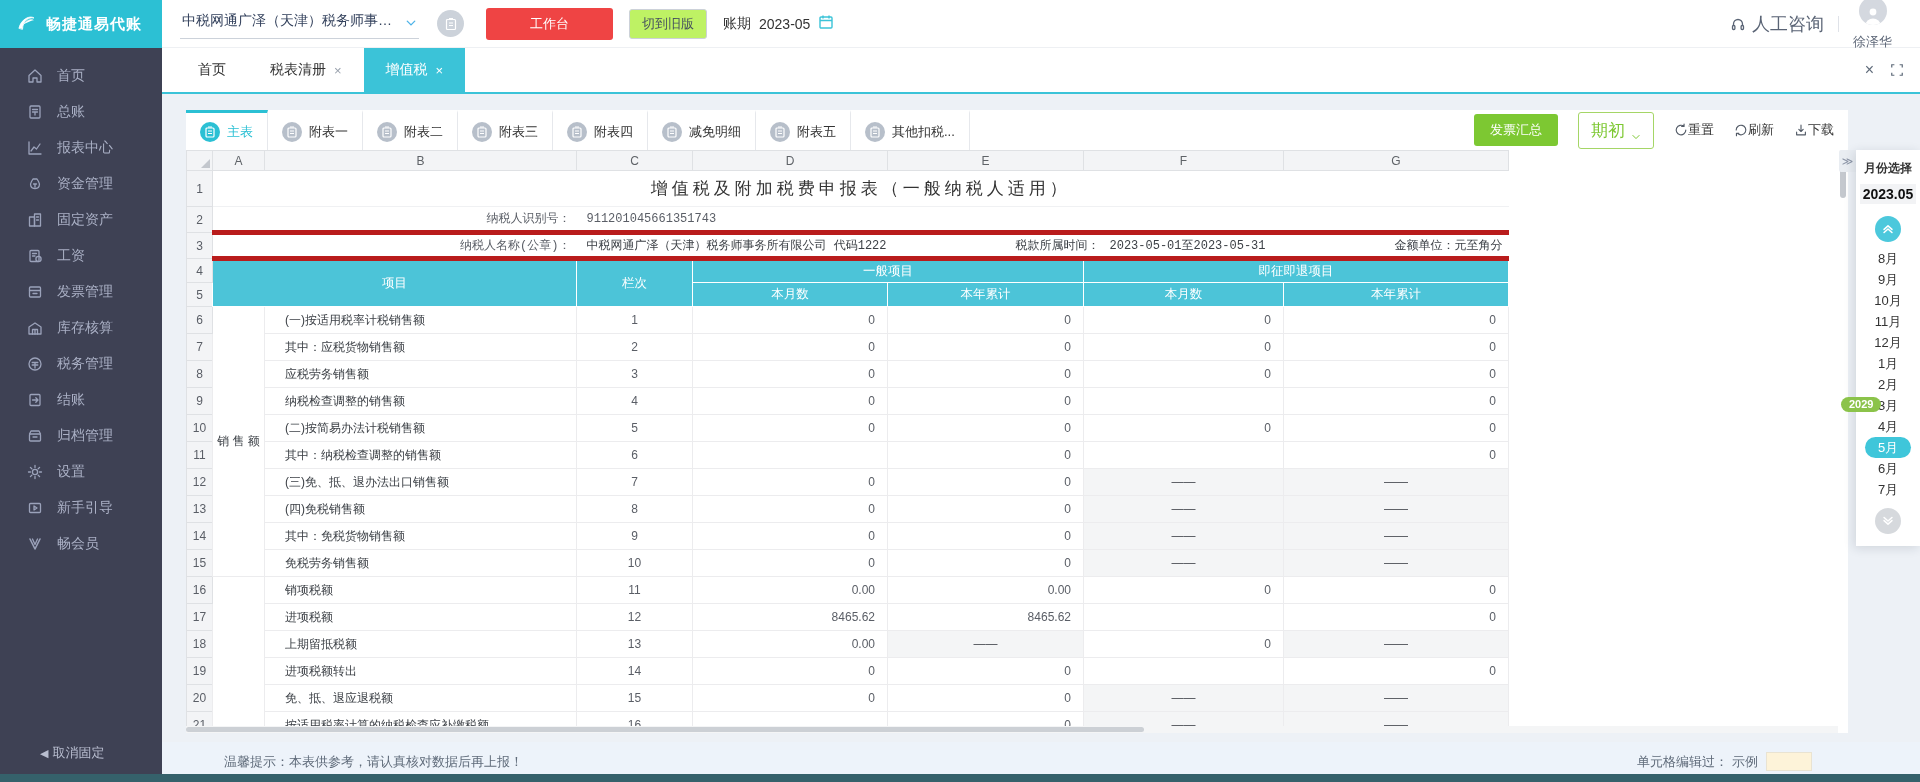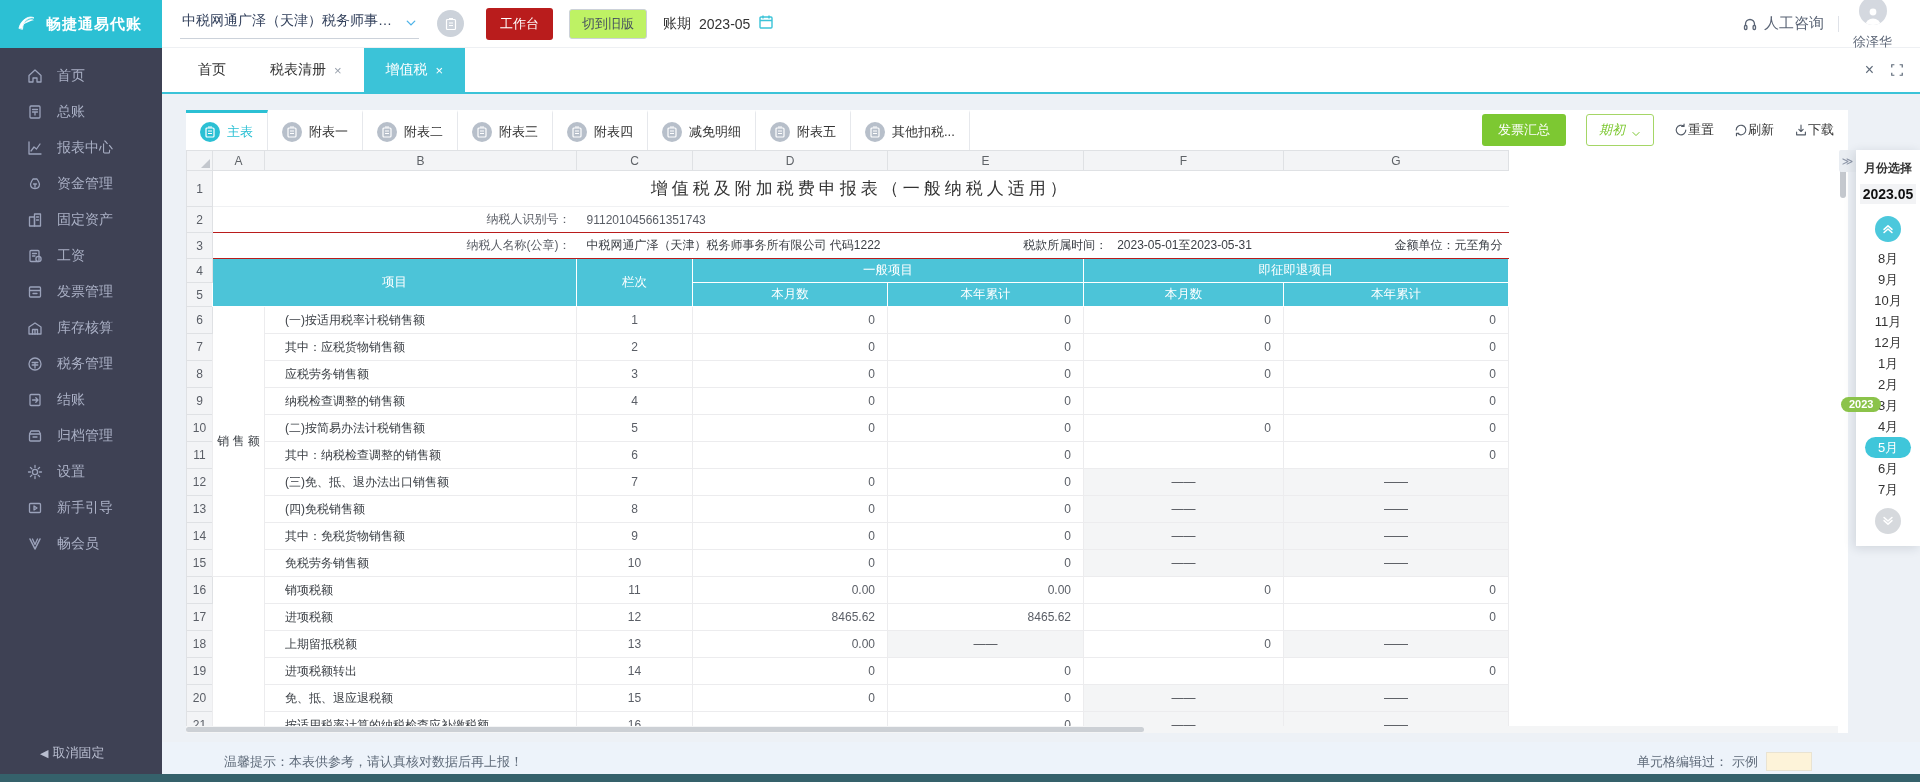--- a/index.html
+++ b/index.html
@@ -17,27 +17,27 @@
   .unpin { position:absolute; bottom:12px; left:0; right:0; padding-left:40px; color:#b9bed0; font-size:13px; display:flex; align-items:center; gap:4px; cursor:pointer; }
   .unpin .glyph { font-size:11px; }
 
   
   .topbar { position:absolute; left:162px; top:0; right:0; height:48px; background:#fff; display:flex; align-items:center; border-bottom:1px solid #eef0f3; padding:0 28px 0 18px; }
   .company { display:flex; align-items:center; gap:8px; max-width:250px; border-bottom:1px solid #ccd2da; padding:4px 2px 8px 2px; cursor:pointer; }
   .company-name { color:#33415c; font-size:14px; white-space:nowrap; overflow:hidden; text-overflow:ellipsis; max-width:215px; }
   .chev { width:12px; height:12px; }
   .chev svg { stroke:#4db3e8; fill:none; stroke-width:1.8; stroke-linecap:round; }
   .clip-circle { width:27px; height:27px; border-radius:50%; background:#ccd2da; margin-left:18px; display:flex; align-items:center; justify-content:center; cursor:pointer; }
-  .btn-workbench { margin-left:22px; background:#b91c1c; color:#fff; font-size:13px; border:none; border-radius:3px; padding:7px 14px; cursor:pointer; }
+  .btn-workbench { margin-left:22px; background:#ef4444; color:#fff; font-size:13px; border:none; border-radius:3px; padding:7px 44px; cursor:pointer; }
   .btn-oldver { margin-left:16px; background:#bef264; color:#46505f; font-size:13px; border:1px solid #ccd1d9; border-radius:3px; padding:5px 12px; cursor:pointer; }
   .period { margin-left:16px; display:flex; align-items:center; gap:8px; font-size:14px; color:#333; }
   .period-value { cursor:pointer; }
   .cal-icon svg { stroke:#3bc3d8; fill:none; stroke-width:1.4; }
   .topbar-right { margin-left:auto; display:flex; align-items:center; gap:14px; }
-  .support { display:flex; align-items:center; gap:6px; color:#5a6475; font-size:15px; cursor:pointer; }
+  .support { display:flex; align-items:center; gap:6px; color:#5a6475; font-size:18px; cursor:pointer; }
   .support svg { stroke:#5a6475; fill:none; stroke-width:1.3; }
   .tb-divider { width:1px; height:16px; background:#dfe2e8; }
   .userbox { display:flex; align-items:center; gap:8px; cursor:pointer;flex-direction:column; }
   .avatar { width:28px; height:28px; border-radius:50%; background:#d4d8df; display:flex; align-items:flex-end; justify-content:center; overflow:hidden; }
   .username { color:#5a6475; font-size:13px; }
 
   
   .tabrow { position:absolute; left:162px; top:48px; right:0; height:46px; background:#fff; border-bottom:2px solid #3bc3d8; display:flex; align-items:stretch; padding-left:14px; }
   .mtab { display:flex; align-items:center; gap:8px; padding:0 22px; font-size:14px; color:#333; cursor:pointer; }
   .mtab .x { color:#98a0ac; font-size:13px; }
@@ -53,36 +53,36 @@
 
   
   .toolbar { height:40px; display:flex; align-items:stretch; }
   .subtab { display:flex; align-items:center; gap:7px; padding:4px 14px; font-size:13px; color:#333; border-right:1px solid #e6e8ec; border-top:3px solid transparent; cursor:pointer; }
   .subtab.active { border-top-color:#2bc0d4; color:#2bc0d4; }
   .st-ic { width:20px; height:20px; border-radius:50%; background:#b7bfca; display:flex; align-items:center; justify-content:center; }
   .subtab.active .st-ic { background:#2bc0d4; }
   .st-ic svg { stroke:#fff; fill:none; stroke-width:1.2; }
   .toolbar-right { margin-left:auto; display:flex; align-items:center; gap:20px; padding-right:14px; }
   .btn-green { background:#7dc832; color:#fff; border:none; border-radius:3px; font-size:13px; padding:7px 16px; cursor:pointer; }
-  .btn-green-outline { background:#fff; color:#7dc832; border:1px solid #a5d666; border-radius:3px; font-size:13px; padding:6px 12px; display:flex; align-items:flex-end; gap:6px; cursor:pointer;font-style:italic; }
+  .btn-green-outline { background:#fff; color:#7dc832; border:1px solid #a5d666; border-radius:3px; font-size:17px; padding:6px 12px; display:flex; align-items:flex-end; gap:6px; cursor:pointer; }
   .btn-green-outline svg { stroke:#7dc832; fill:none; stroke-width:1.6; stroke-linecap:round; }
   .tool-link { display:flex; align-items:center; color:#333; font-size:13px; cursor:pointer; }
   .tool-link svg { stroke:#525a66; fill:none; stroke-width:1.3; stroke-linecap:round; stroke-linejoin:round; }
 
   
   .sheet { position:absolute; left:0; top:40px; right:0; bottom:0; overflow:hidden; background:#fff; }
   table.grid { border-collapse:collapse; table-layout:fixed; width:1322px; }
   .grid td, .grid th { font-weight:normal; font-size:12px; color:#5a5e66; overflow:hidden; white-space:nowrap; }
   .rowno, .colhead th { background:#f3f4f6; border:1px solid #dfe1e4; color:#5f6368; text-align:center; }
   .colhead th { height:20px; }
   .rowno { width:26px; }
   .corner { position:relative; }
   .tri { position:absolute; right:2px; bottom:2px; width:0; height:0; border-left:9px solid transparent; border-bottom:9px solid #c3c7cd; }
   tr.r1 td.titlecell { height:36px; text-align:center; font-size:17px; color:#333; letter-spacing:4px; border-bottom:1px solid #f0f1f3; }
-  td.plain { height:26px; border-bottom:1px solid #b91c1c; }
+  td.plain { height:26px; border-bottom:5px solid #b91c1c;font-family:Liberation Mono, monospace; }
   .lbl-r { text-align:right; padding-right:6px; color:#3c4046; }
   .val-l { text-align:left; padding-left:10px; color:#3c4046; }
   .r3flex { display:flex; justify-content:space-between; align-items:center; padding:0 6px 0 10px; color:#3c4046; }
   .r3flex .pv { margin-left:10px; }
   tr.thead1 td.th, tr.thead2 td.th { background:#4cc4d8; color:#fff; text-align:center; border:1px solid rgba(255,255,255,.55); height:24px; font-size:12.5px; }
   td.agroup { background:#fff; border:1px solid #ececee; text-align:center; color:#3c4046; font-size:12px; }
   td.b { border:1px solid #ececee; padding-left:20px; height:27px; color:#3c4046; }
   td.c { border:1px solid #ececee; text-align:center; }
   td.v { border:1px solid #ececee; text-align:right; padding-right:12px; }
   td.v.dash { background:#f4f5f6; text-align:center; padding-right:0; color:#4a4e55; }
@@ -672,21 +672,21 @@
         <div class="mp-month">4月</div>
         <div class="mp-month selected">5月</div>
         <div class="mp-month">6月</div>
         <div class="mp-month">7月</div>
       </div>
       <div class="mp-arrow down">
         <svg width="14" height="14" viewBox="0 0 16 16">
             <path d="M3.5 4 L8 8 L12.5 4 M3.5 7.5 L8 11.5 L12.5 7.5"></path>
           </svg>
       </div>
-      <div class="year-badge">2023</div>
+      <div class="year-badge">2029</div>
     </div>
   </div>
 
   <div class="footer">
     <span class="tip">温馨提示：本表供参考，请认真核对数据后再上报！</span>
     <div class="footer-right">
       <span>单元格编辑过：</span>
       <span>示例</span>
       <span class="swatch"></span>
     </div>

